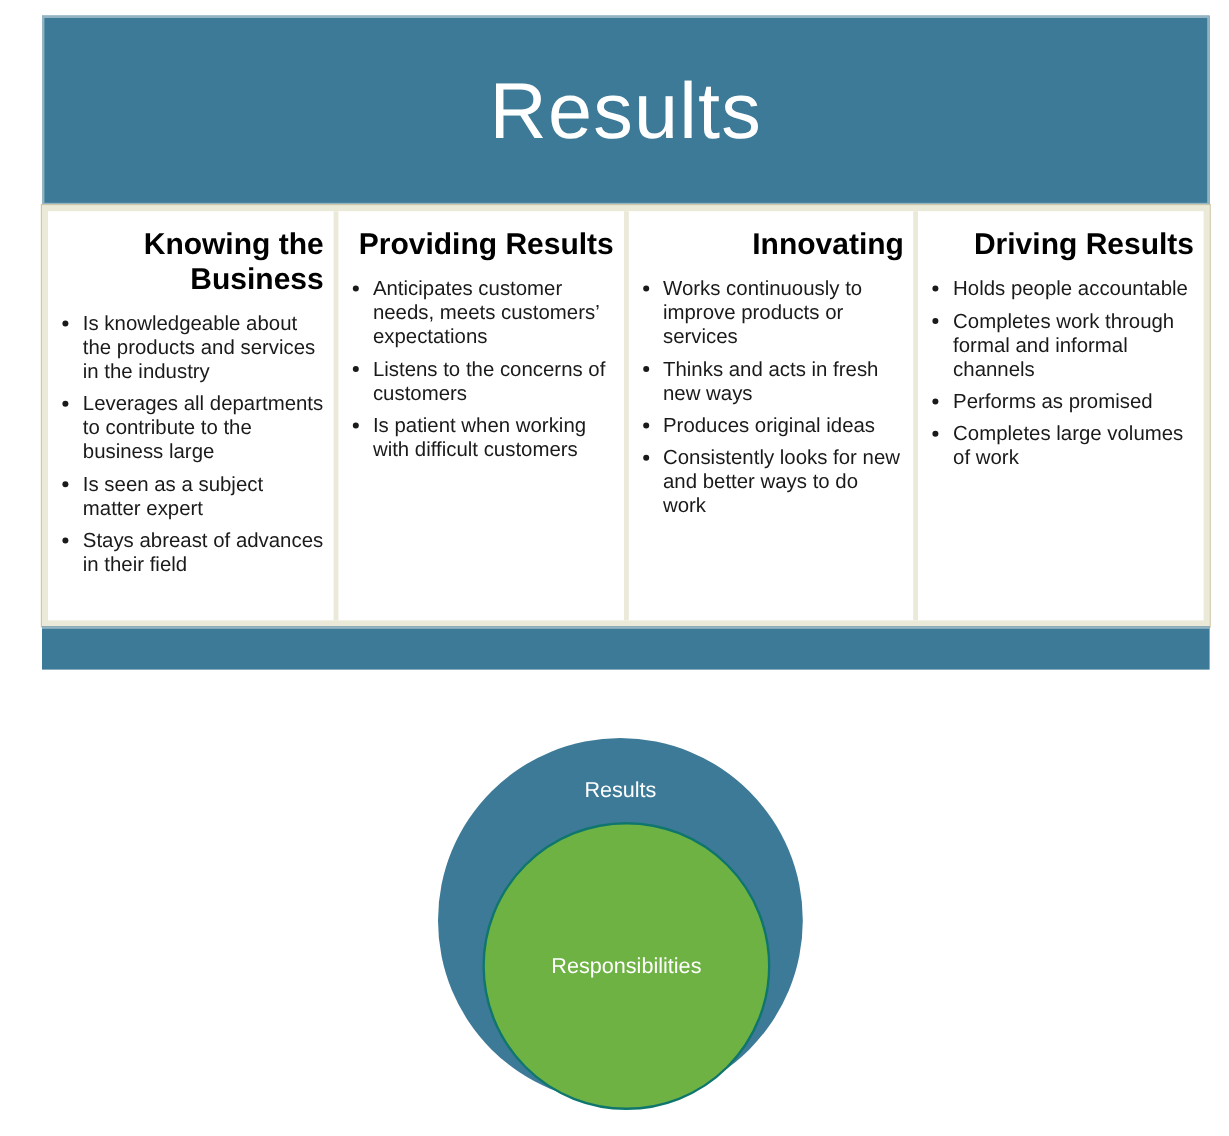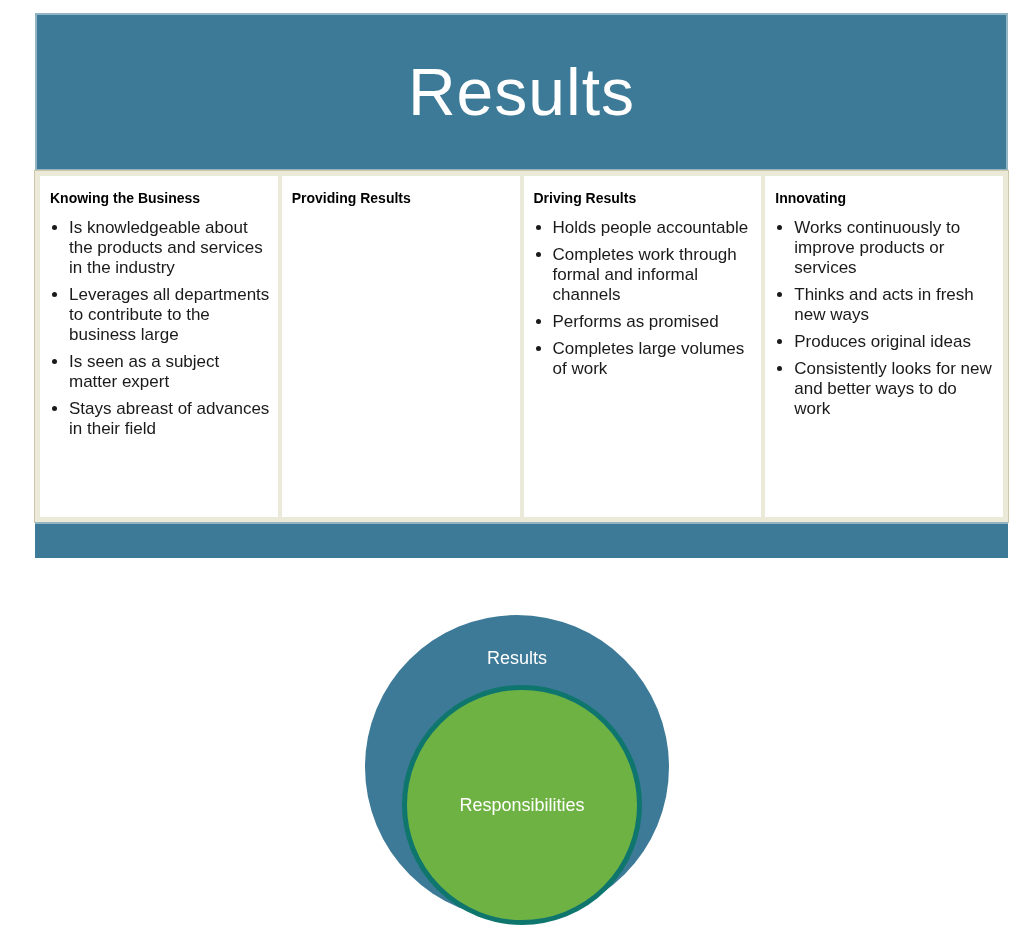--- a/index.html
+++ b/index.html
@@ -45,23 +45,23 @@
   }
   .competency-col {
     flex: 1 1 0;
     border-right: 4px solid var(--table_border, #ebe9d8);
     padding: 6px 8px 0 10px;
     box-sizing: border-box;
   }
   .competency-col:last-child { border-right: none; }
   .col-title {
     margin: 8px 0 4px 0;
-    font-size: 14px;
+    font-size: 25px;
     font-weight: 700;
-    text-align: left;
+    text-align: right;
     color: #000000;
   }
   .bullet-list {
     margin: 12px 0 0 0;
     padding: 0 0 0 19px;
     list-style: disc outside;
   }
   .bullet-list li {
     font-size: 17px;
     line-height: 1.18;
@@ -98,21 +98,21 @@
     text-align: center;
     color: #ffffff;
     font-size: 18px;
   }
   .inner-circle {
     position: absolute;
     left: 37px; top: 70px;
     width: 240px; height: 240px;
     border-radius: 50%;
     background: var(--green, #6fb244);
-    border: 5px solid #0f766e;
+    border: 2px solid #0f766e;
     box-sizing: border-box;
     display: flex;
     align-items: center;
     justify-content: center;
   }
   .inner-circle-label {
     color: #ffffff;
     font-size: 18px;
   }
 </style>
@@ -132,39 +132,44 @@
       <ul class="bullet-list">
         <li>Is knowledgeable about the products and services in the industry</li>
         <li>Leverages all departments to contribute to the business large</li>
         <li>Is seen as a subject matter expert</li>
         <li>Stays abreast of advances in their field</li>
       </ul>
     </div>
 
     <div class="competency-col">
       <h2 class="col-title">Providing Results</h2>
-    </div>
-
-    <div class="competency-col">
-      <h2 class="col-title">Driving Results</h2>
       <ul class="bullet-list">
-        <li>Holds people accountable</li>
-        <li>Completes work through formal and informal channels</li>
-        <li>Performs as promised</li>
-        <li>Completes large volumes of work</li>
+        <li>Anticipates customer needs, meets customers’ expectations</li>
+        <li>Listens to the concerns of customers</li>
+        <li>Is patient when working with difficult customers</li>
       </ul>
     </div>
 
     <div class="competency-col">
       <h2 class="col-title">Innovating</h2>
       <ul class="bullet-list">
         <li>Works continuously to improve products or services</li>
         <li>Thinks and acts in fresh new ways</li>
         <li>Produces original ideas</li>
         <li>Consistently looks for new and better ways to do work</li>
+      </ul>
+    </div>
+
+    <div class="competency-col">
+      <h2 class="col-title">Driving Results</h2>
+      <ul class="bullet-list">
+        <li>Holds people accountable</li>
+        <li>Completes work through formal and informal channels</li>
+        <li>Performs as promised</li>
+        <li>Completes large volumes of work</li>
       </ul>
     </div>
 
   </section>
 
   <div class="divider-bar"></div>
 
   <div class="circles-diagram">
     <div class="outer-circle">
       <span class="outer-circle-label">Results</span>

